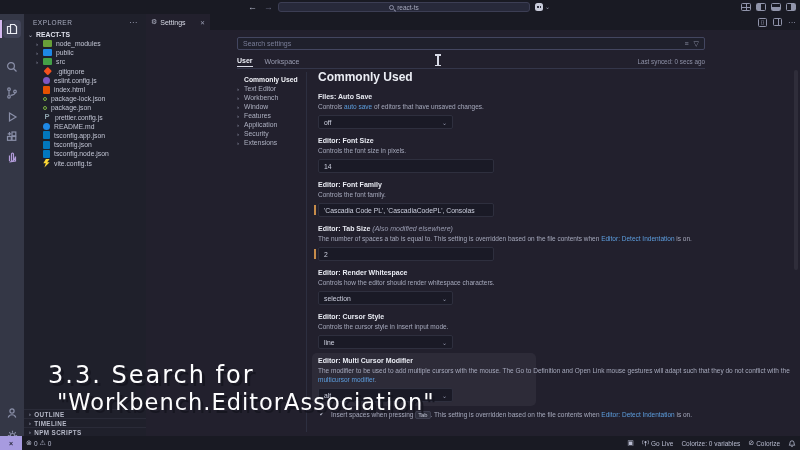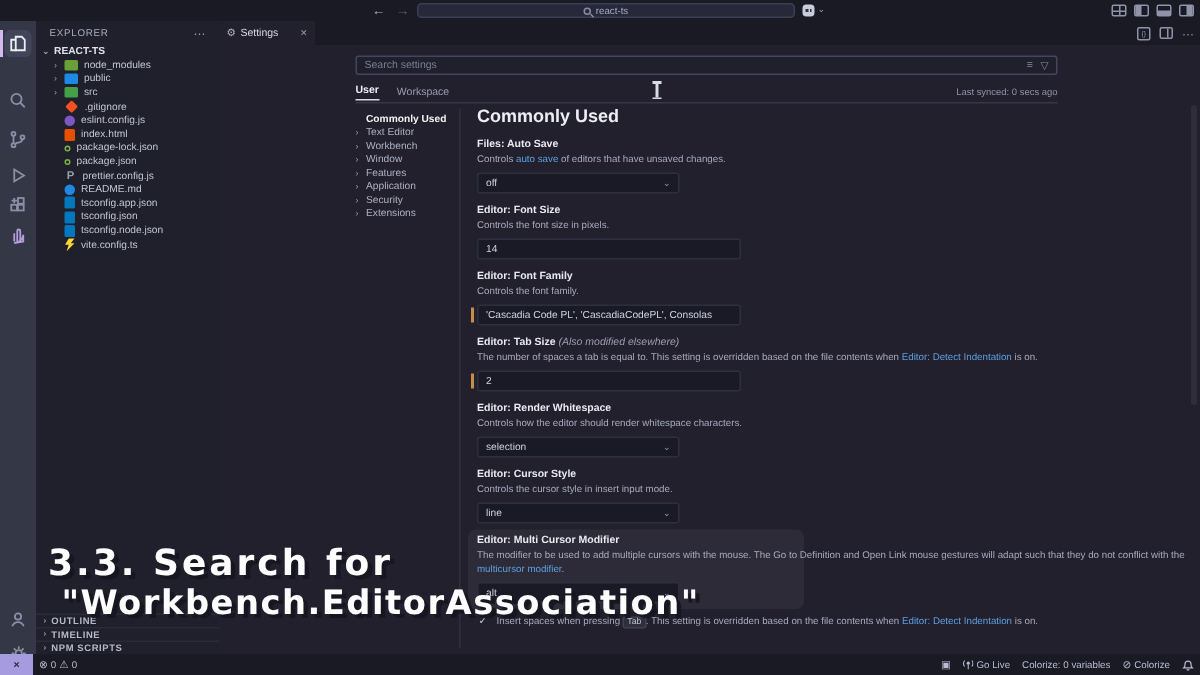--- a/index.html
+++ b/index.html
@@ -123,22 +123,22 @@
   .statusbar { position:absolute; left:0; bottom:0; width:800px; height:14px; background:#191a23;
     display:flex; align-items:center; font-size:6.5px; color:#b8bcd0; }
   .remote { width:22px; height:14px; background:#a79be0; color:#26273a; display:flex; align-items:center;
     justify-content:center; font-size:7px; font-weight:bold; flex:none; }
   .sb-item { display:flex; align-items:center; gap:2px; padding:0 4px; }
   .sb-right { margin-left:auto; display:flex; align-items:center; }
   .sb-glyph { font-size:7px; }
   .sb-bell svg, .sb-golive svg { display:block; }
 
   
-  .caption { position:absolute; left:32px; top:361px; z-index:50; pointer-events:none;
-    font-family:"DejaVu Sans",sans-serif; font-weight:bold; color:#fdfdfe;
+  .caption { position:absolute; left:48px; top:361px; z-index:50; pointer-events:none;
+    font-family:"DejaVu Sans",sans-serif; font-weight:normal; color:#fdfdfe;
     text-shadow:3px 3px 0 rgba(22,22,32,.92); }
   .cap1 { font-size:24px; letter-spacing:2px; line-height:28px; }
   .cap2 { font-size:22.5px; letter-spacing:1px; line-height:27px; margin-left:9px; }
 </style>
 </head>
 <body>
 
 <div class="app">
 
   <div class="titlebar">

